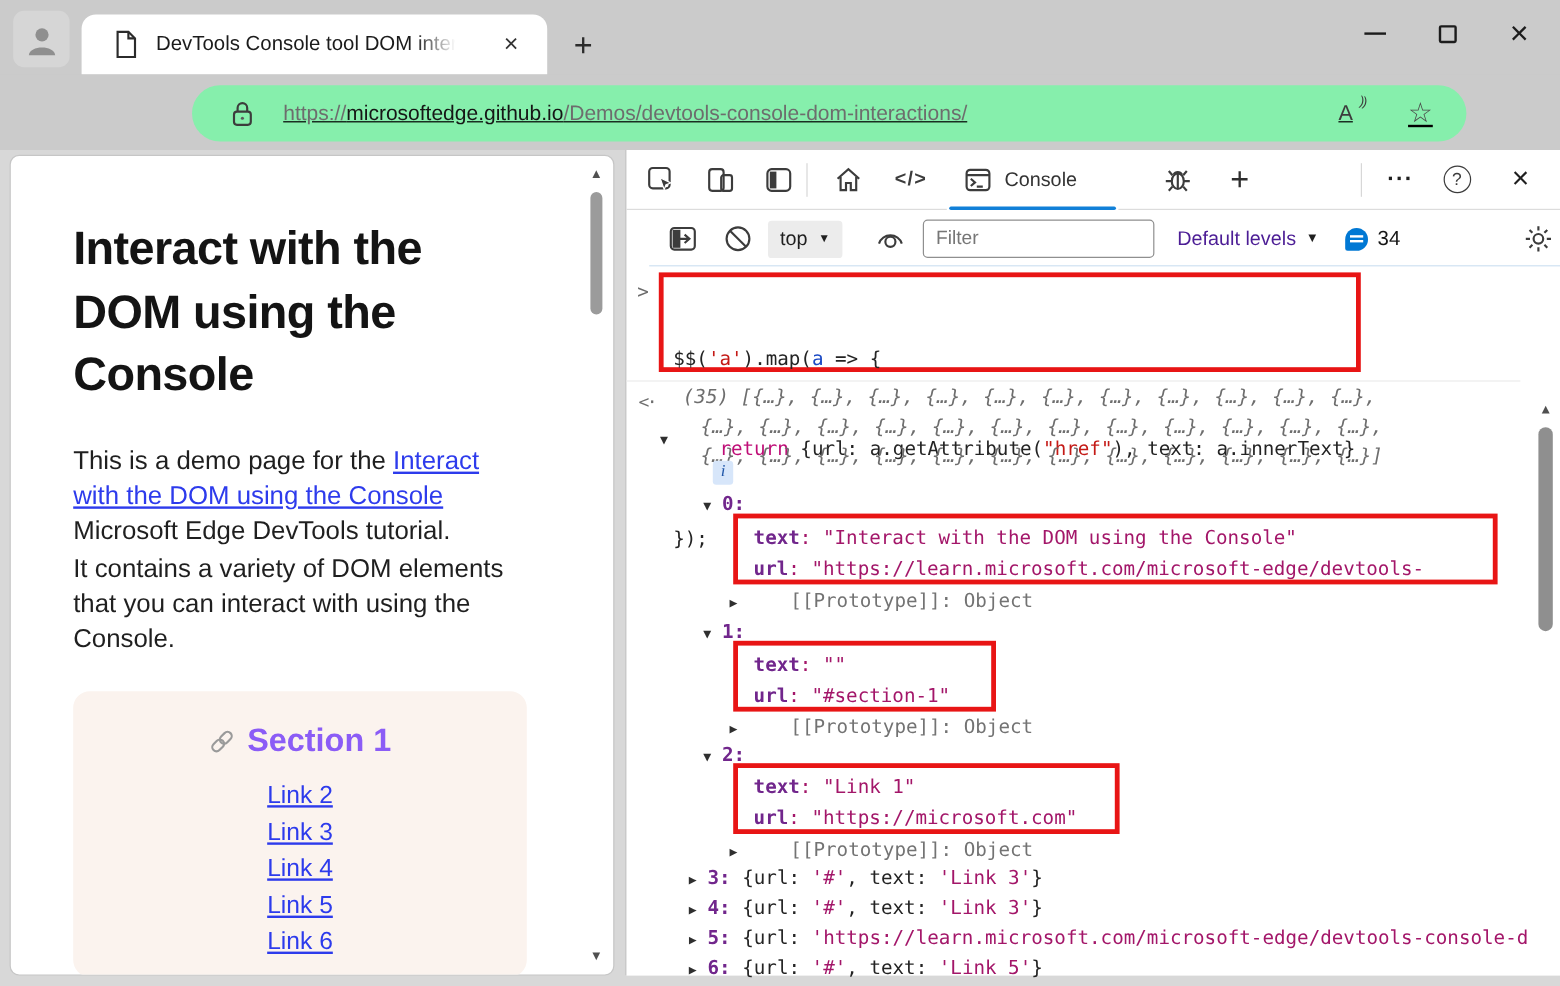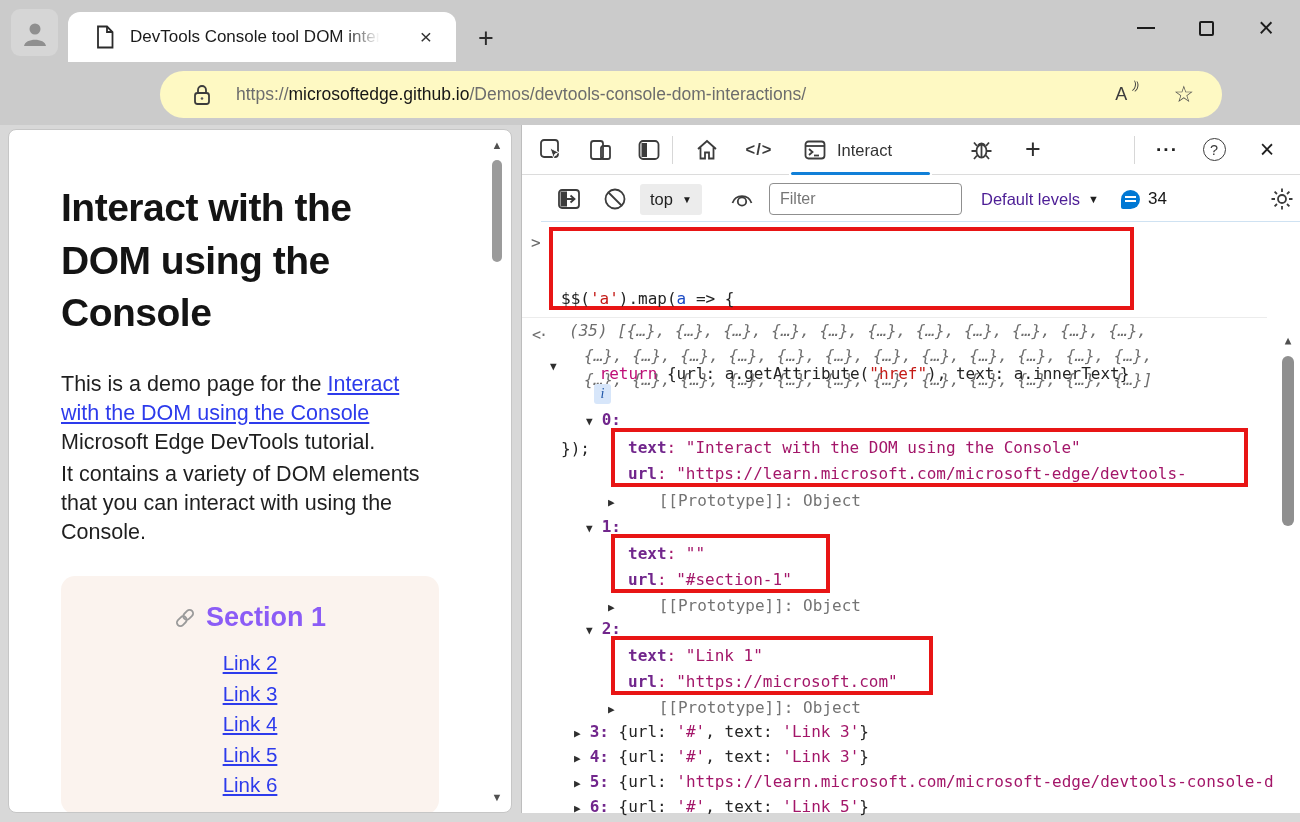--- a/index.html
+++ b/index.html
@@ -17,21 +17,21 @@
   .tab-close { position:absolute; right:16px; top:11px; width:28px; height:28px; font-size:21px; color:#333; display:flex; align-items:center; justify-content:center; border-radius:5px; }
   .newtab-btn { position:absolute; left:470px; top:22px; width:32px; height:32px; font-size:27px; font-weight:300; color:#2c2c2c; display:flex; align-items:center; justify-content:center; }
   .win-controls { position:absolute; right:8px; top:0; height:56px; display:flex; align-items:center; gap:44px; padding-right:18px; }
   .wc-min { width:18px; height:2px; background:#1c1c1c; }
   .wc-max { width:15px; height:15px; border:2px solid #1c1c1c; border-radius:2px; }
   .wc-close { font-size:27px; color:#1c1c1c; line-height:1; }
 
   #addressbar { position:absolute; left:0; top:62px; width:1300px; height:63px; background:#cbcbcb; }
   .nav-btn { position:absolute; top:78px; }
   .nav-back { left:32px; } .nav-refresh { left:102px; }
-  .url-pill { position:absolute; left:160px; top:9px; width:1062px; height:47px; background:#fef9c3; border-radius:24px; display:flex; align-items:center; }
+  .url-pill { position:absolute; left:160px; top:9px; width:1062px; height:47px; background:#86efac; border-radius:24px; display:flex; align-items:center;text-decoration:underline; }
   .lock-icon { margin-left:32px; }
   .url-text { margin-left:24px; font-size:17.5px; white-space:nowrap; flex:1; }
   .url-dim { color:#6d6d6d; } .url-host { color:#161616; }
   .readaloud { font-size:18px; color:#3c3c3c; margin-right:10px; position:relative; padding-right:10px; }
   .readaloud .waves { position:absolute; top:-5px; right:-1px; font-size:11px; color:#3c3c3c; transform:rotate(12deg); letter-spacing:-1px; }
   .star { font-size:23px; color:#4a4a4a; margin-right:28px; margin-left:26px; }
   .chrome-dots { position:absolute; right:26px; top:78px; font-size:22px; font-weight:bold; color:#202020; letter-spacing:1px; }
 
   
   #content { position:absolute; left:0; top:125px; width:1300px; height:697px; background:#d8d8d8; }
@@ -232,21 +232,21 @@
           </svg>
       </div>
       <div class="dt-icon i-sources">&lt;/&gt;</div>
       <div class="console-tab">
         <svg style="margin-left:14px" width="24" height="24" viewBox="0 0 24 24">
           <rect x="2.5" y="3.5" width="19" height="17" rx="3" class="icon-stroke"></rect>
           <path d="M2.5 8 H21.5" class="icon-stroke"></path>
           <path d="M6 11 L9.5 14 L6 17" class="icon-stroke" stroke-width="1.6"></path>
           <path d="M11 17.5 H16" class="icon-stroke" stroke-width="1.6"></path>
         </svg>
-        <span class="console-tab-label">Interact</span>
+        <span class="console-tab-label">Console</span>
         <span class="underline"></span>
       </div>
       <div class="dt-icon i-bug">
         <svg width="25" height="25" viewBox="0 0 25 25">
           <ellipse cx="12.5" cy="14" rx="5" ry="6.5" class="icon-stroke"></ellipse>
           <path d="M12.5 7.5 V20.5 M8 9 L5 5.5 M17 9 L20 5.5 M7.5 14 H2.5 M17.5 14 H22.5 M8 18.5 L5 22 M17 18.5 L20 22 M9 8.5 a4 4 0 0 1 7 0" class="icon-stroke" stroke-width="1.6"></path>
         </svg>
       </div>
       <div class="dt-icon i-plus">+</div>
       <div class="dt-sep sep-2"></div>

